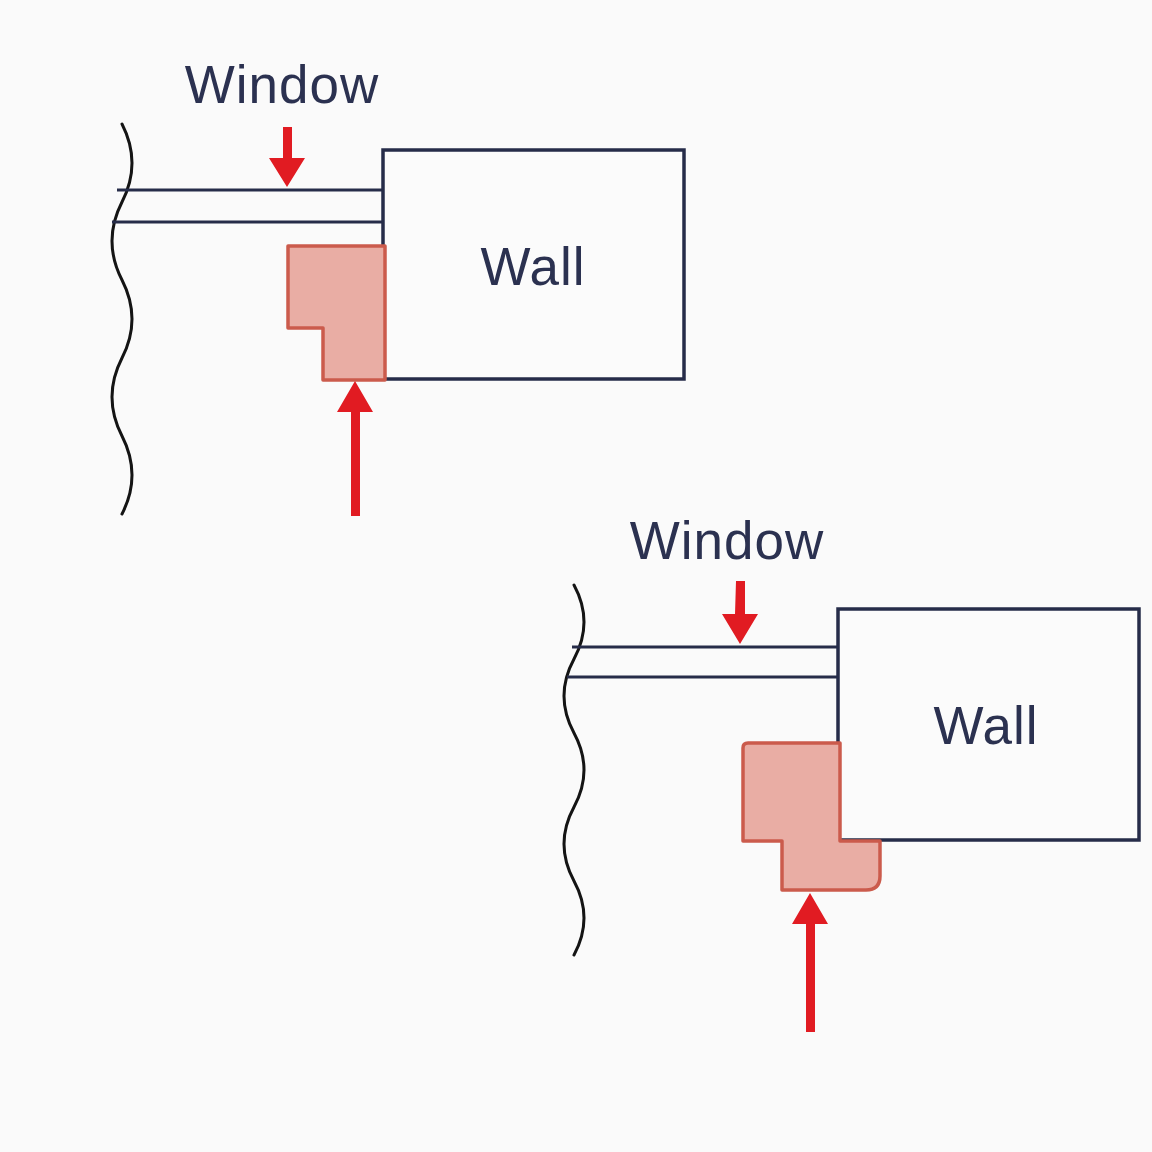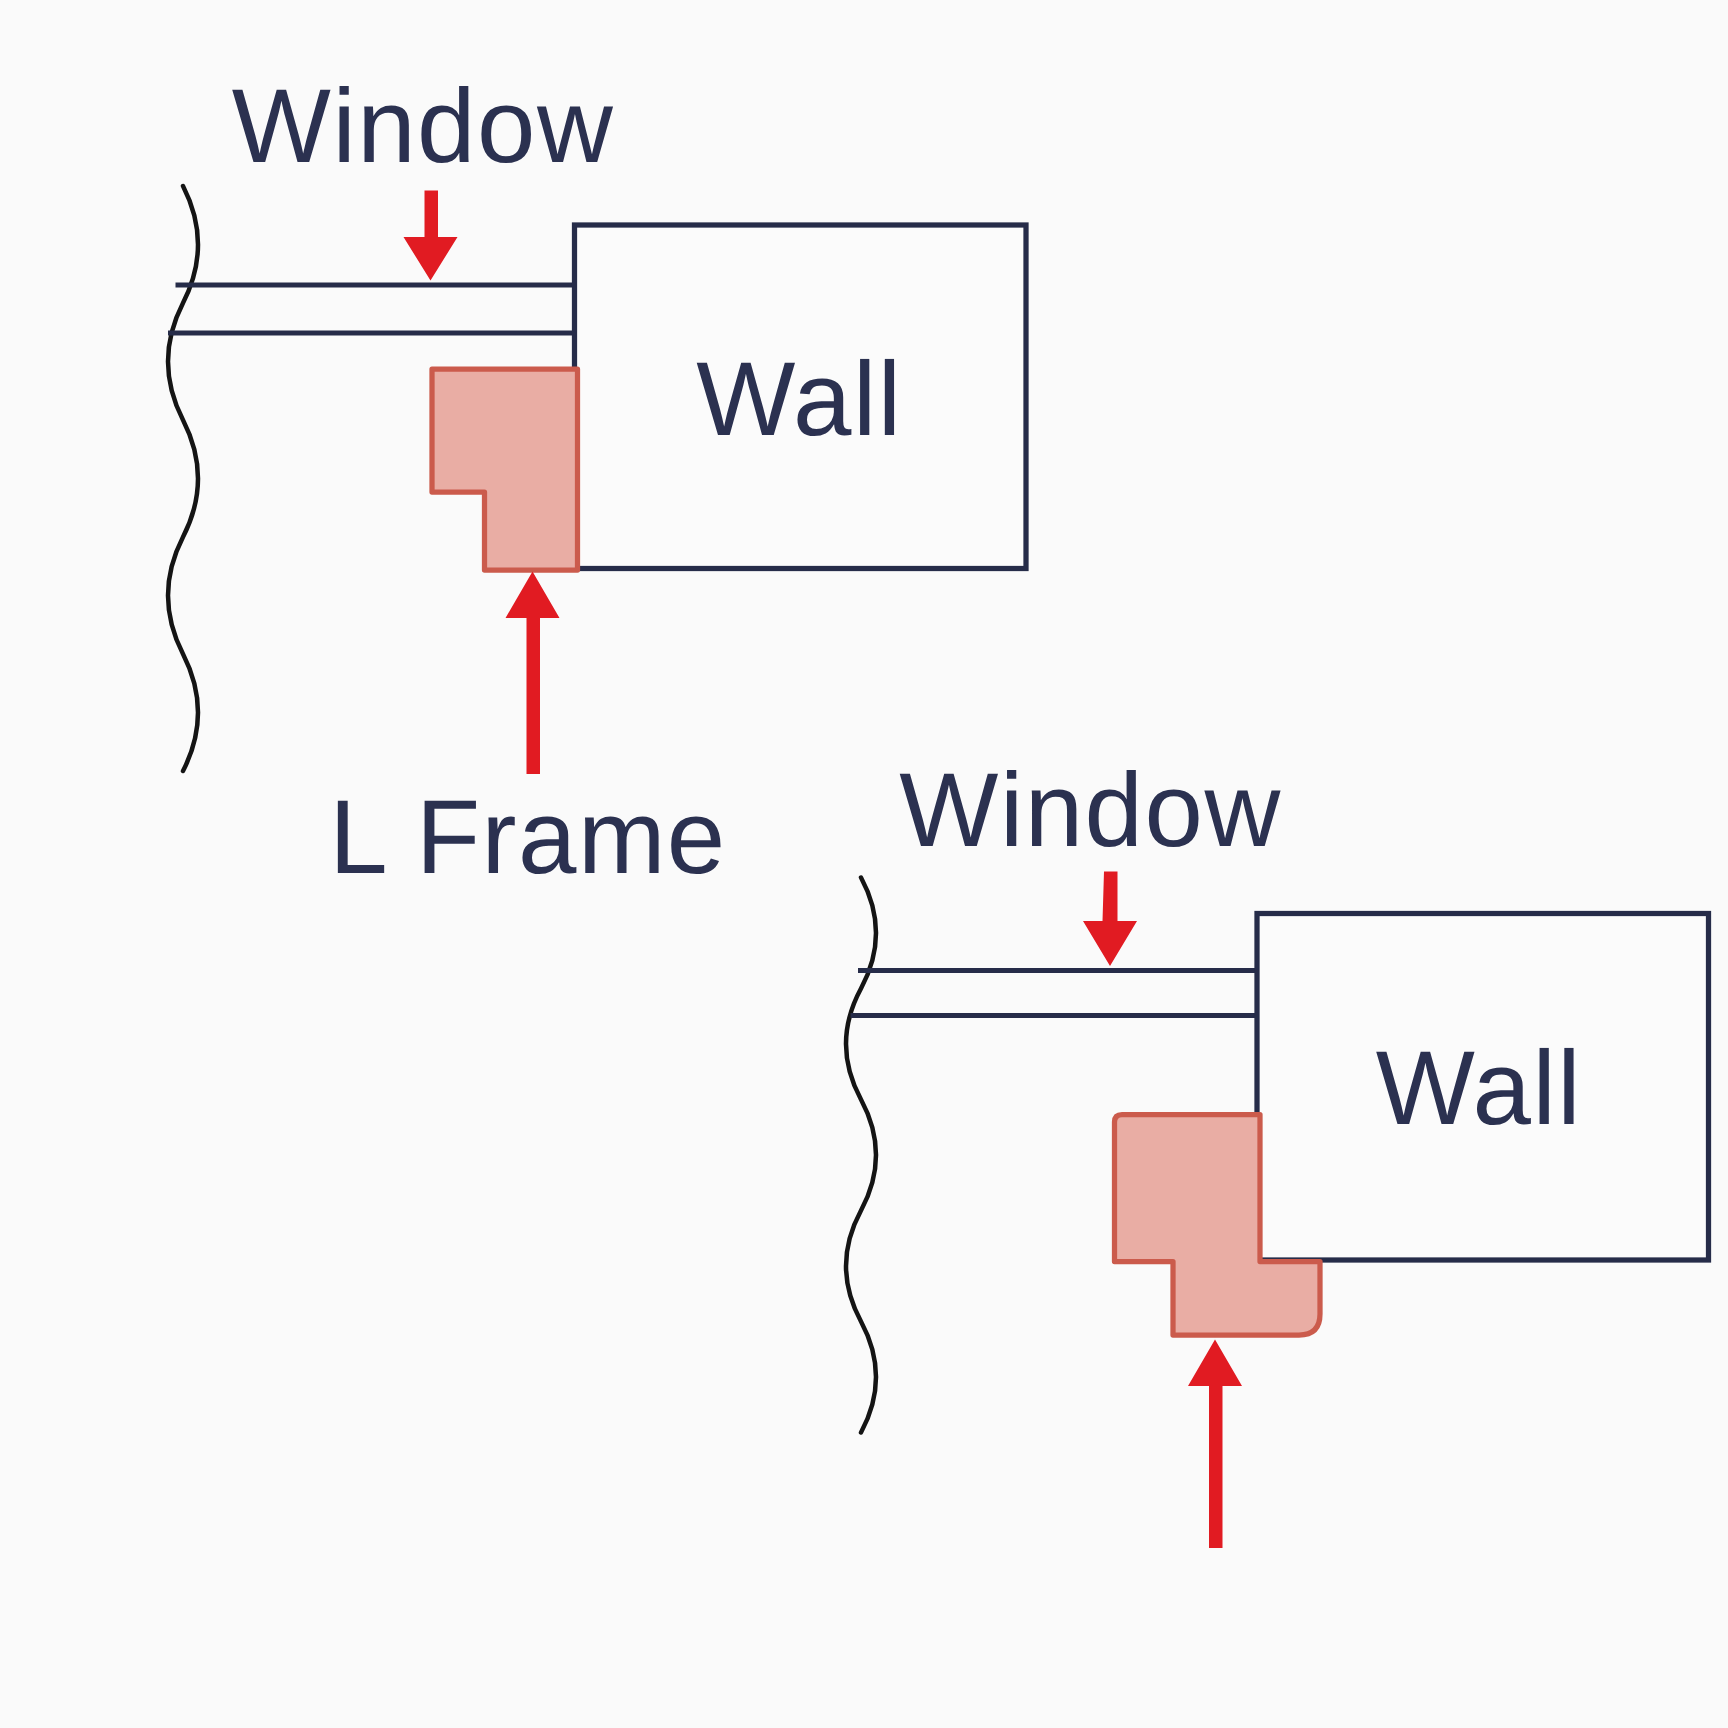--- a/index.html
+++ b/index.html
@@ -17,21 +17,21 @@
   }
   .canvas svg {
     position: absolute;
     left: 0;
     top: 0;
   }
   .diagram-label {
     position: absolute;
     transform: translate(-50%, -50%);
     color: #2b3150;
-    font-size: 70px;
+    font-size: 53px;
     font-weight: 400;
     letter-spacing: 1px;
     white-space: nowrap;
     line-height: 1;
   }
 </style>
 </head>
 <body>
 
 <div class="canvas">
@@ -68,20 +68,19 @@
       <path d="M 736,581 L 745,581 L 745,614 L 758,614 L 740,644 L 722,614 L 735,614 Z" fill="#e11b22"></path>
 
       <path d="M 810,893 L 828,924 L 815,924 L 815,1032 L 806,1032 L 806,924 L 792,924 Z" fill="#e11b22"></path>
     </g>
   </svg>
 
   <div class="diagram-label" style="left:282px; top:84px;">Window</div>
 
   <div class="diagram-label" style="left:533px; top:266px;">Wall</div>
 
-  <div class="diagram-label" style="left:352px; top:558px;">L Frame</div>
 
   <div class="diagram-label" style="left:727px; top:540px;">Window</div>
 
   <div class="diagram-label" style="left:986px; top:725px;">Wall</div>
 
 
 </div>
 
 </body></html>

